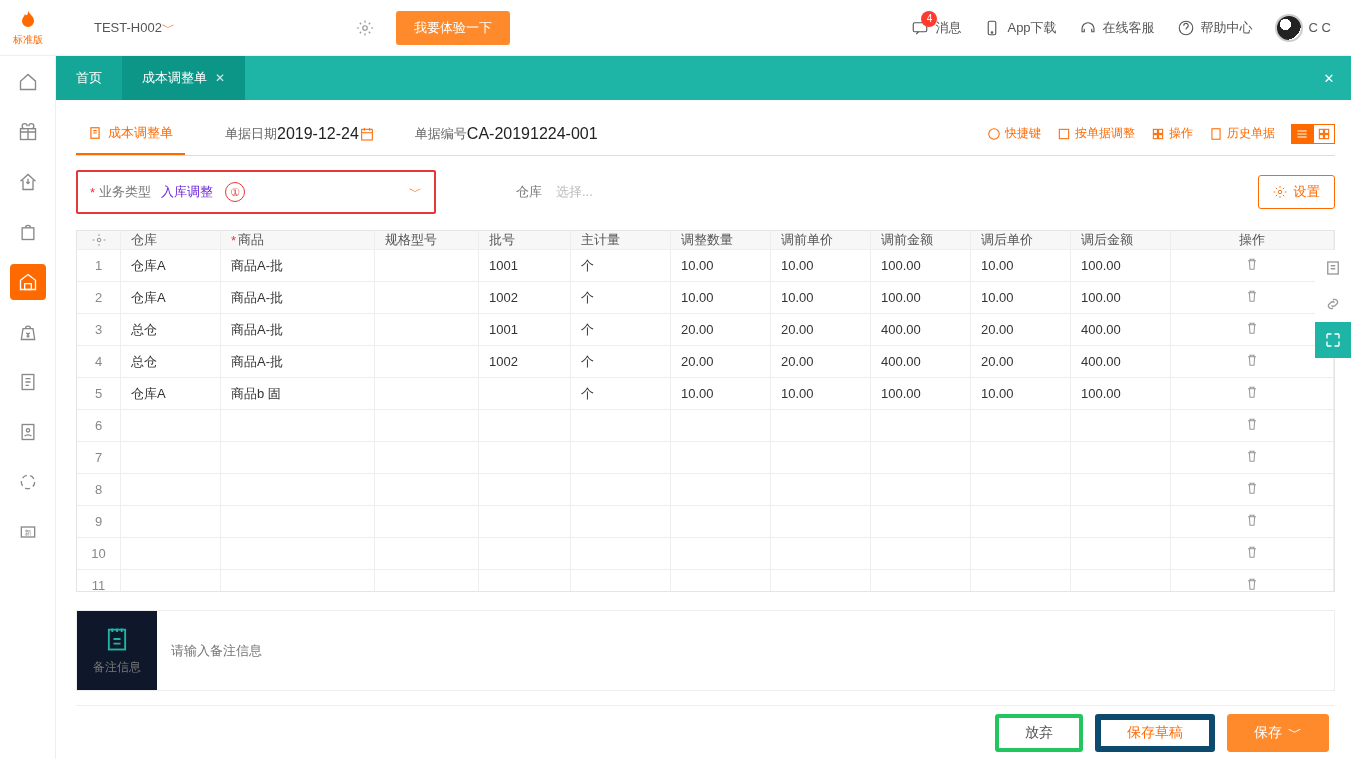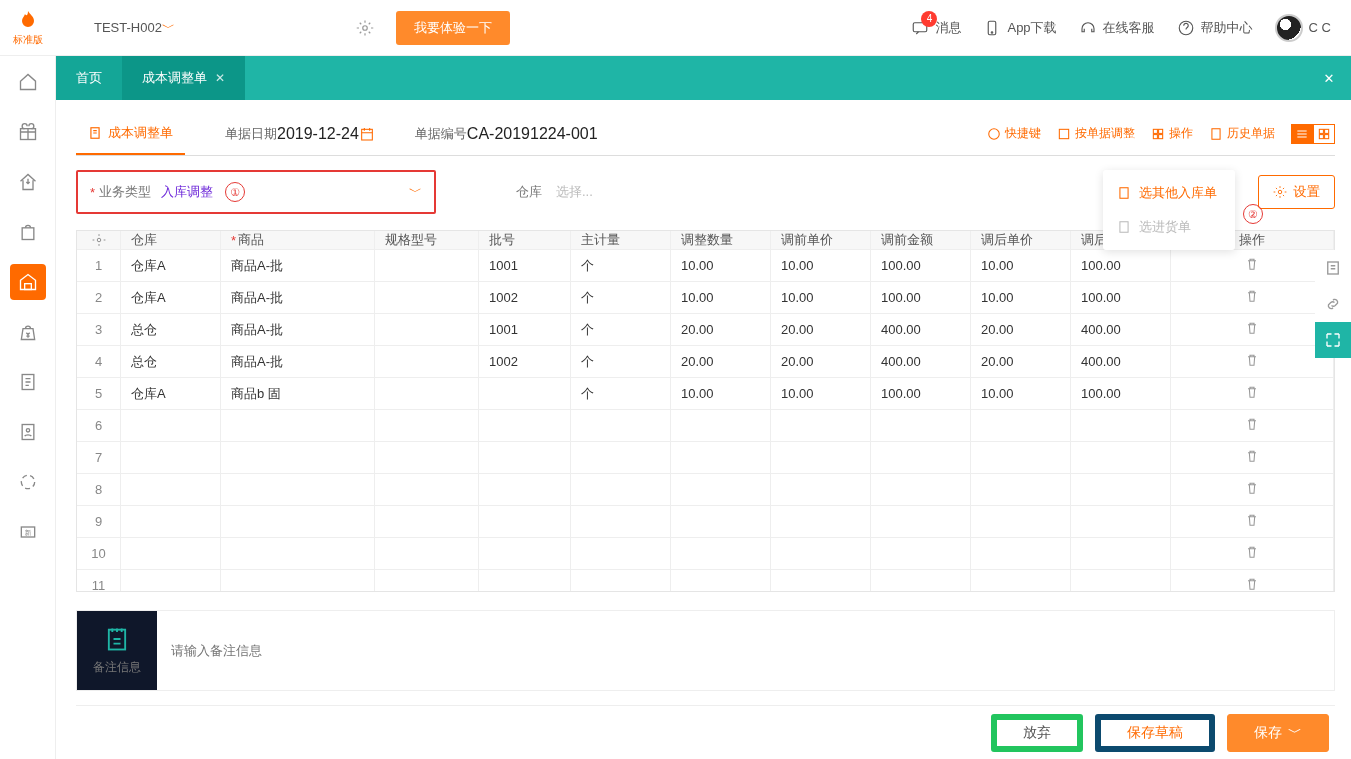--- a/index.html
+++ b/index.html
@@ -78,21 +78,21 @@
 .req-star{color:#e53935;margin-right:2px}
 .trash{color:#999;cursor:pointer}
 .trash svg{width:16px;height:16px;stroke:#999;fill:none;stroke-width:1.6}
 .hscroll{height:14px;background:#f8f8f8;position:relative}
 .remark-box{margin-top:18px;display:flex;border:1px solid #eee}
 .remark-left{width:80px;background:#0f172a;display:flex;flex-direction:column;align-items:center;justify-content:center;gap:6px;color:#777;font-size:12px;padding:14px 0}
 .remark-left svg{width:28px;height:28px;stroke:#1fb5a6;fill:none;stroke-width:1.6}
 .remark-input{flex:1;border:none;padding:14px;font-size:13px;color:#999;outline:none}
 .footer{margin-top:14px;height:54px;border-top:1px solid #eee;display:flex;align-items:center;justify-content:flex-end;gap:12px;padding-right:6px}
 .btn{height:38px;padding:0 26px;border-radius:3px;font-size:14px;cursor:pointer;display:flex;align-items:center;gap:6px}
-.btn.ghost{background:#fff;border:6px solid #22c55e;color:#555}
+.btn.ghost{background:#fff;border:4px solid #22c55e;color:#555}
 .btn.outline{background:#fff;border:6px solid #0c4a6e;color:#ff6a00}
 .btn.primary{background:#ff8a2b;border:1px solid #ff8a2b;color:#fff}
 .rside{position:absolute;right:0;top:56px;width:36px;display:flex;flex-direction:column}
 .rside .rs{width:36px;height:36px;display:flex;align-items:center;justify-content:center;cursor:pointer;color:#999;background:#fff}
 .rside .rs.active{background:#1fb5a6;color:#fff}
 .rside svg{width:18px;height:18px;stroke:currentColor;fill:none;stroke-width:1.8}
 </style>
 </head>
 <body>
 
@@ -296,35 +296,20 @@
           <span class="label">业务类型</span>
           <span class="value">入库调整</span>
           <span class="circ">①</span>
           <span class="chev">﹀</span>
         </div>
         <div class="wh-box">
           <span>仓库</span>
           <span class="ph">选择...</span>
         </div>
 
-        <div class="popup">
-          <div class="pi">
-            <svg viewBox="0 0 24 24">
-                <rect x="5" y="3" width="14" height="18"></rect>
-              </svg>
-            <span>选其他入库单</span>
-          </div>
-          <div class="pi disabled">
-            <svg viewBox="0 0 24 24">
-                <rect x="5" y="3" width="14" height="18"></rect>
-              </svg>
-            <span>选进货单</span>
-          </div>
-          <span class="circ2">②</span>
-        </div>
 
         <button class="settings-btn">
           <svg width="14" height="14" viewBox="0 0 24 24">
               <circle cx="12" cy="12" r="3" fill="none" stroke="#ff6a00" stroke-width="1.6"></circle>
               <path d="M12 2v3M12 19v3M4 12H1M23 12h-3M5 5l2 2M17 17l2 2M19 5l-2 2M7 17l-2 2" stroke="#ff6a00" stroke-width="1.6"></path>
             </svg>
           <span>设置</span>
         </button>
       </div>
 

